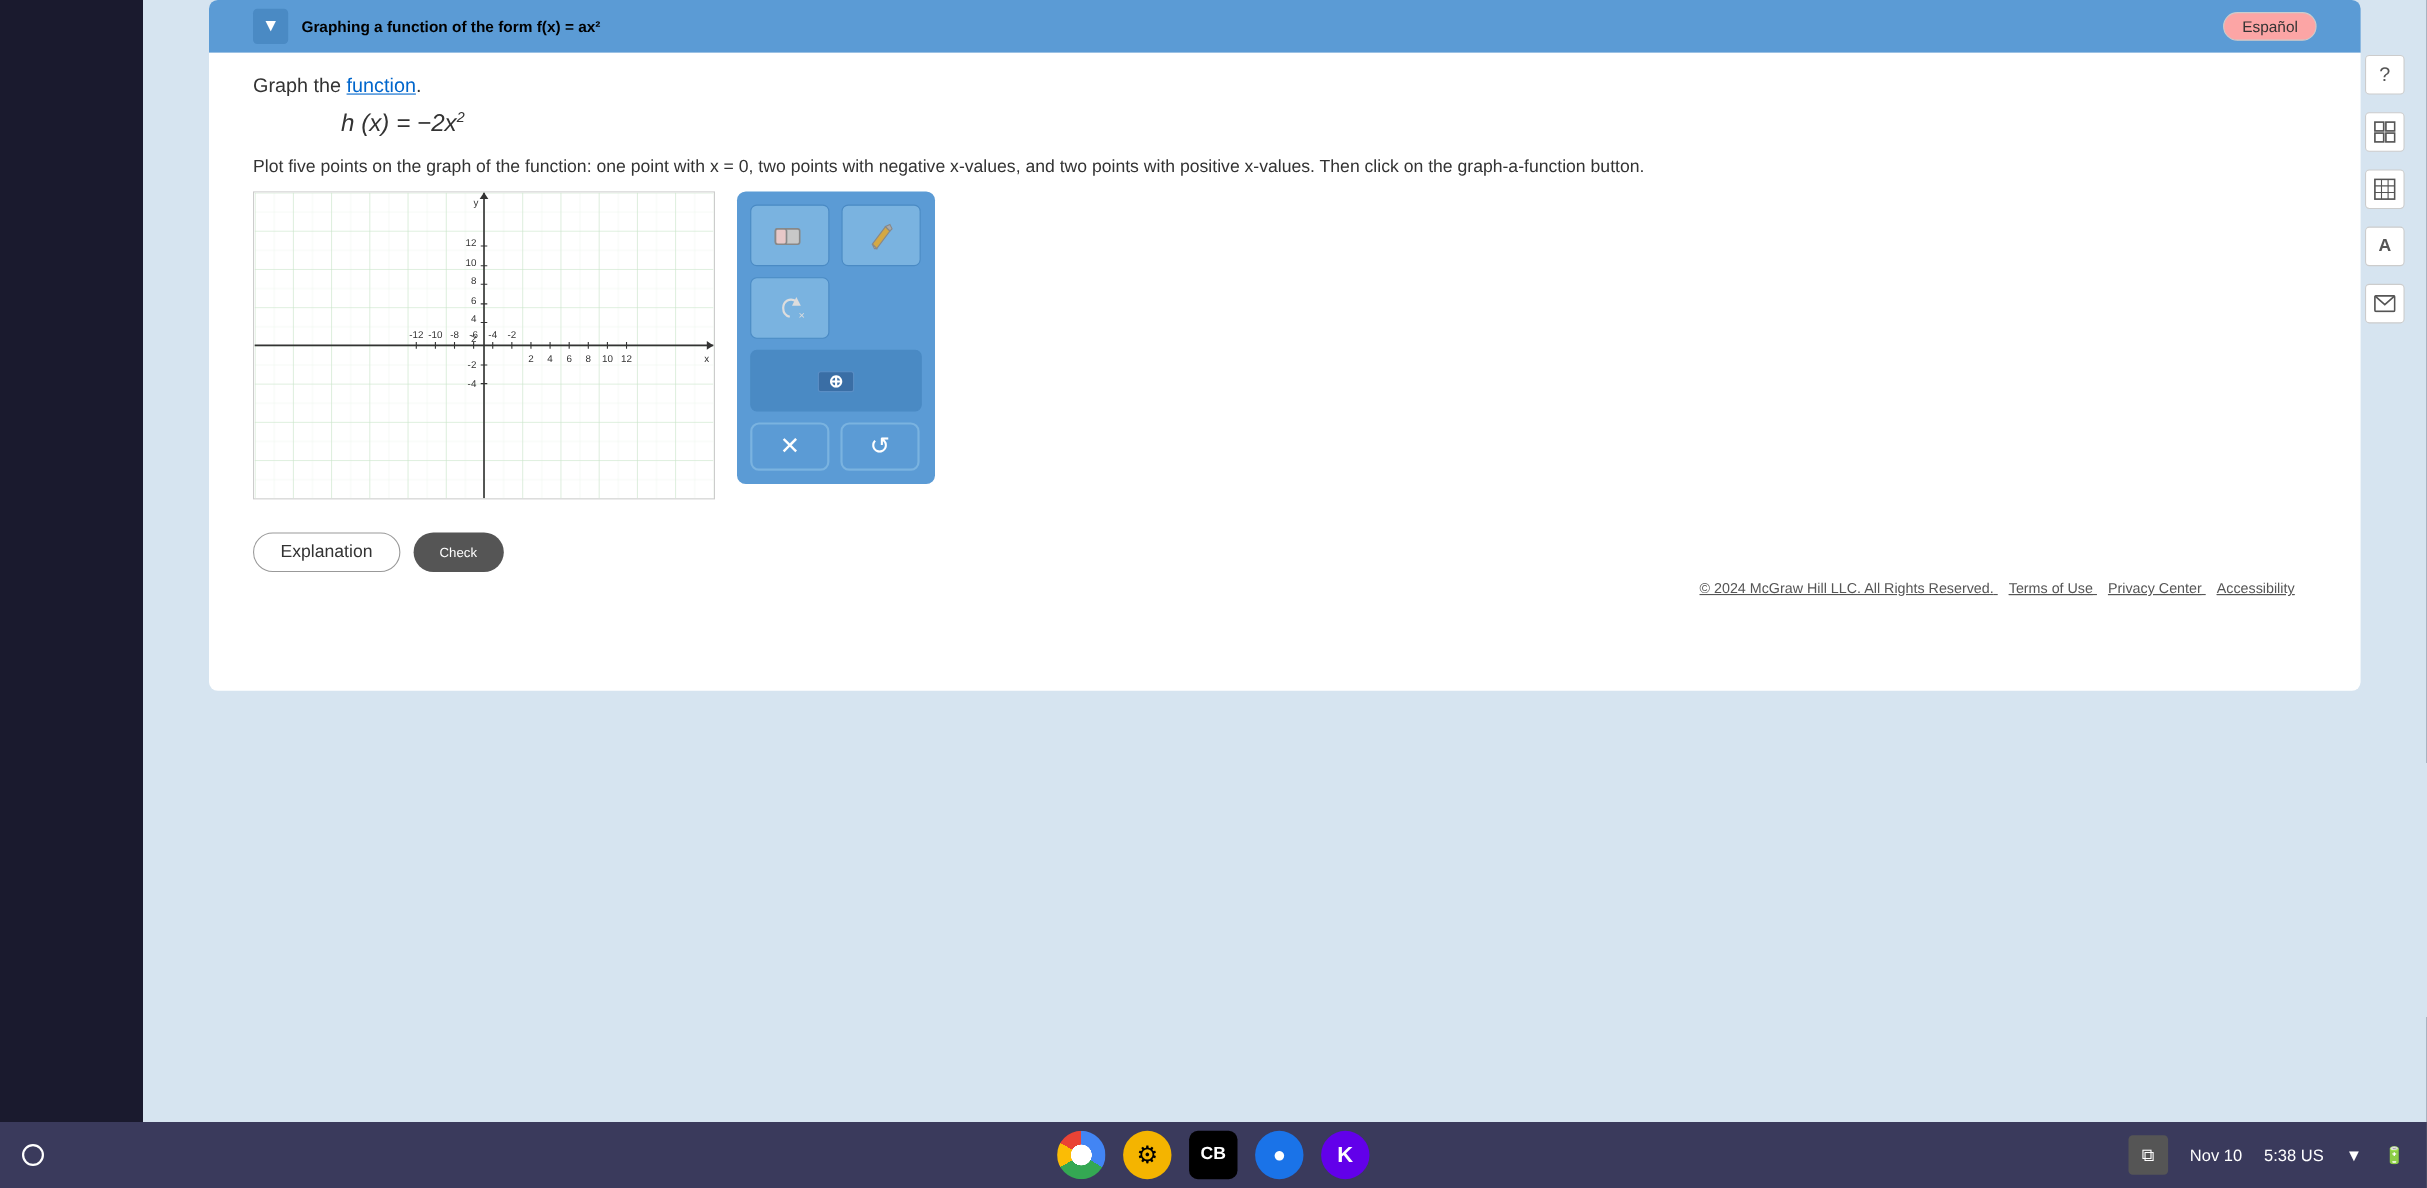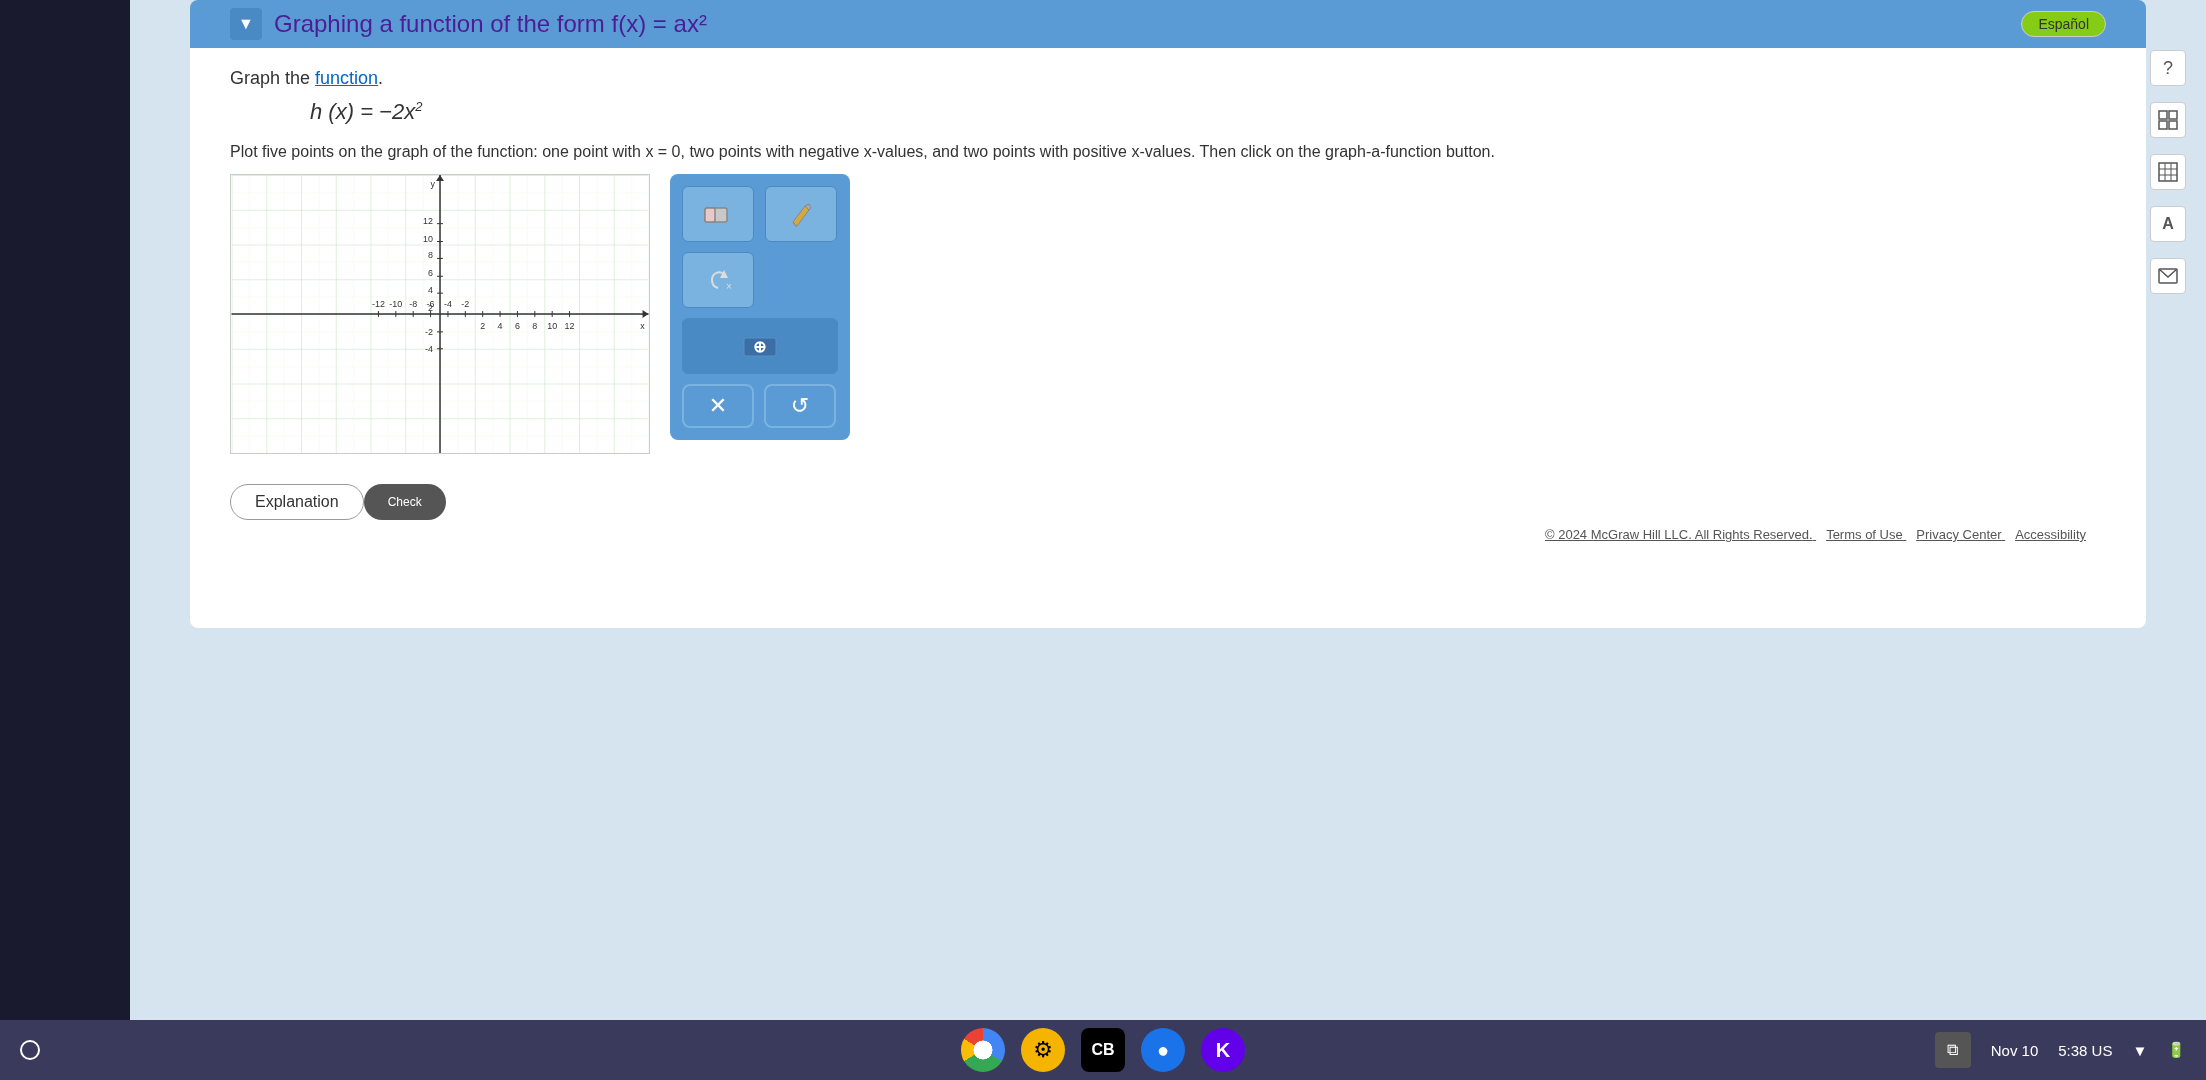--- a/index.html
+++ b/index.html
@@ -36,27 +36,27 @@
       background: #5b9bd5;
       padding: 8px 40px;
       margin: 0 60px;
       border-radius: 8px 8px 0 0;
       display: flex;
       align-items: center;
       justify-content: space-between;
     }
 
     .header-title {
-      color: #4c1d95;
-      font-size: 24px;
-      font-weight: normal;
+      color: #000000;
+      font-size: 14px;
+      font-weight: bold;
     }
 
     .espanol-btn {
-      background: #84cc16;
+      background: #fca5a5;
       border: 1px solid #ccc;
       border-radius: 20px;
       padding: 4px 16px;
       font-size: 14px;
       cursor: pointer;
       color: #333;
     }
 
     .collapse-btn {
       background: #4a8ac4;
@@ -175,21 +175,21 @@
     }
 
     .action-row {
       display: flex;
       gap: 10px;
       grid-column: 1 / -1;
     }
 
     .bottom-buttons {
       display: flex;
-      gap: 0;
+      gap: 12px;
       margin-top: 30px;
     }
 
     .explanation-btn {
       background: white;
       border: 1px solid #999;
       border-radius: 20px;
       padding: 8px 24px;
       font-size: 16px;
       cursor: pointer;

